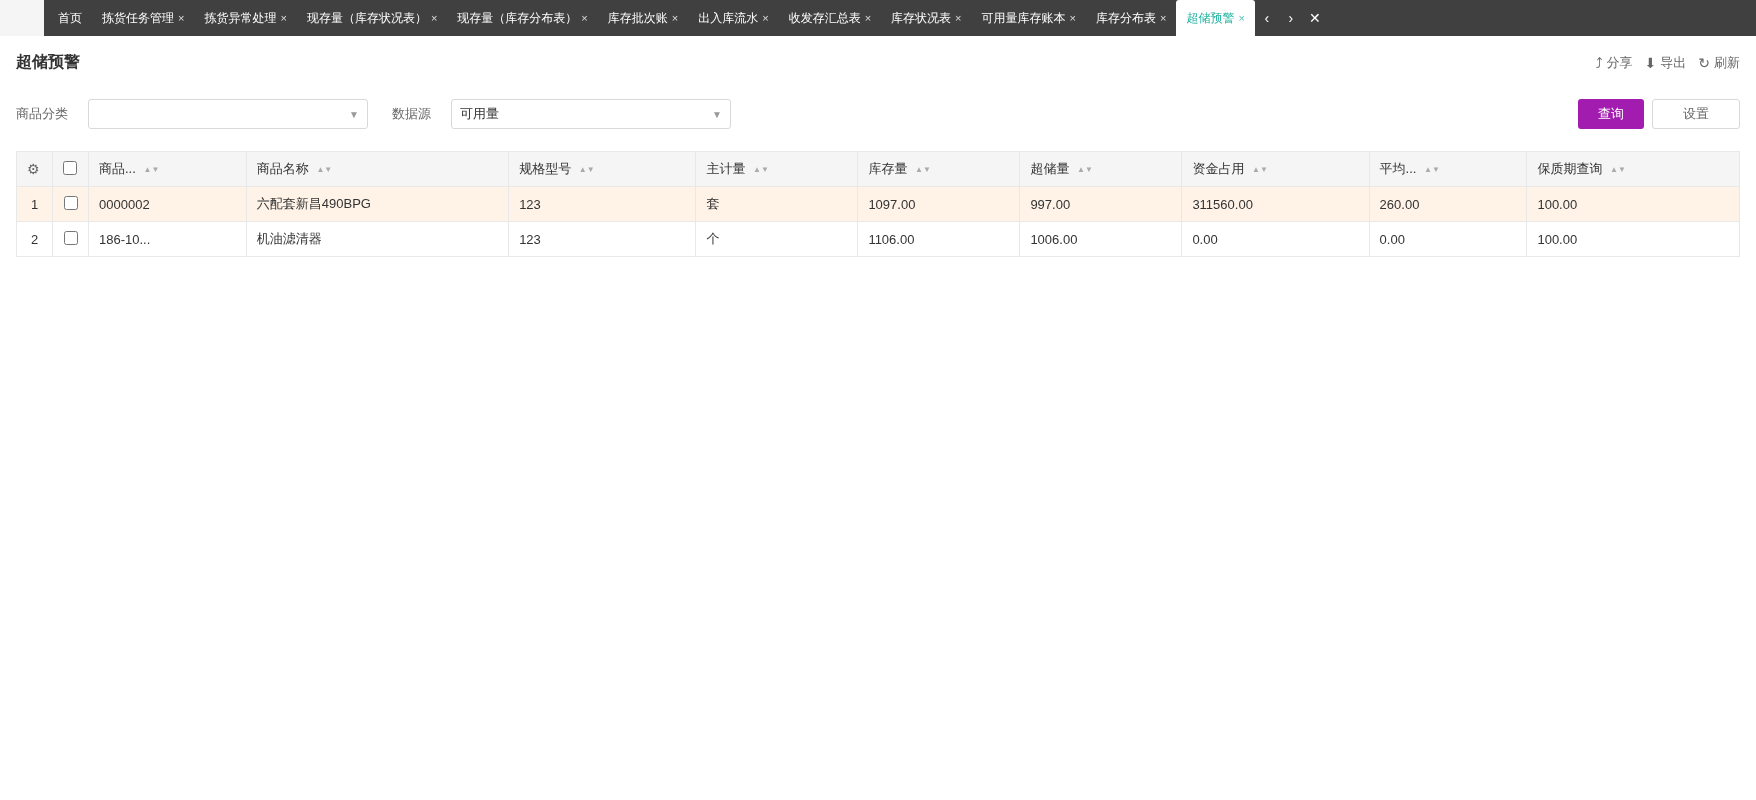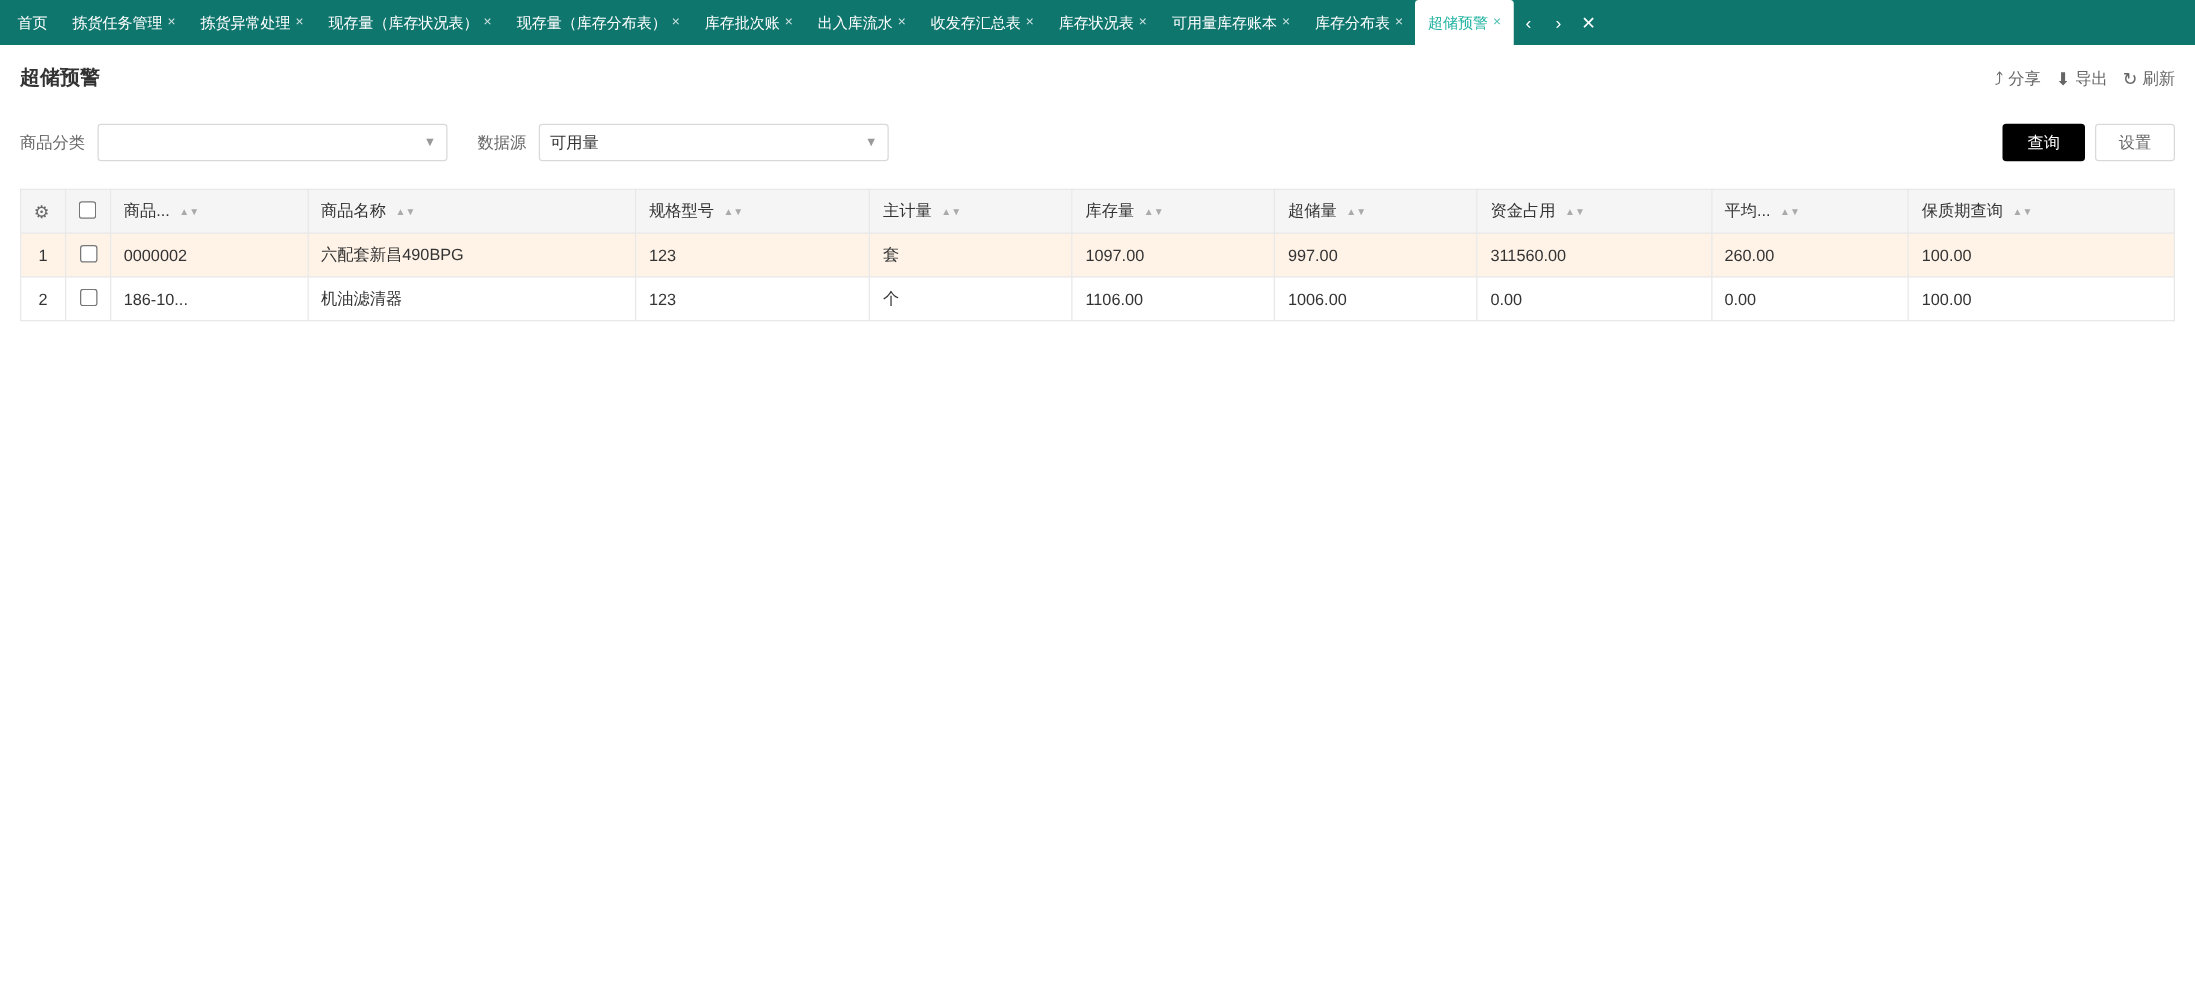--- a/index.html
+++ b/index.html
@@ -2,25 +2,26 @@
 <html><head>
   <meta charset="utf-8">
   <style>
     * { box-sizing: border-box; margin: 0; padding: 0; }
     body { font-family: 'Microsoft YaHei', Arial, sans-serif; font-size: 13px; background: #f5f5f5; color: #333; }
 
     
     .top-nav {
       display: flex;
       align-items: center;
-      background: #0f766e;
+      background: #404040;
       height: 36px;
       padding: 0 4px;
       overflow: hidden;
       white-space: nowrap;
+      margin-left: 44px;
     }
     .top-nav .nav-item {
       display: inline-flex;
       align-items: center;
       padding: 0 10px;
       height: 36px;
       color: #fff;
       font-size: 12px;
       cursor: pointer;
       flex-shrink: 0;
@@ -81,21 +82,21 @@
     .filter-row {
       display: flex;
       align-items: center;
       gap: 24px;
       margin-bottom: 12px;
       padding: 10px 0;
     }
     .filter-item {
       display: flex;
       align-items: center;
-      gap: 10px;
+      gap: 20px;
     }
     .filter-label {
       color: #666;
       font-size: 13px;
       white-space: nowrap;
     }
     .filter-select {
       display: inline-flex;
       align-items: center;
       justify-content: space-between;
@@ -111,35 +112,35 @@
     }
     .filter-select-wide {
       min-width: 280px;
     }
     .filter-select .chevron {
       color: #999;
       font-size: 10px;
       margin-left: 8px;
     }
     .btn-query {
-      background: #000000;
+      background: #a21caf;
       color: #fff;
       border: none;
       border-radius: 3px;
       padding: 6px 20px;
       font-size: 13px;
       cursor: pointer;
       height: 30px;
     }
     .btn-settings {
       background: #fff;
       color: #666;
       border: 1px solid #d9d9d9;
       border-radius: 3px;
-      padding: 5px 18px;
+      padding: 5px 30px;
       font-size: 13px;
       cursor: pointer;
       height: 30px;
     }
 
     .filter-actions {
       margin-left: auto;
       display: flex;
       gap: 8px;
     }

